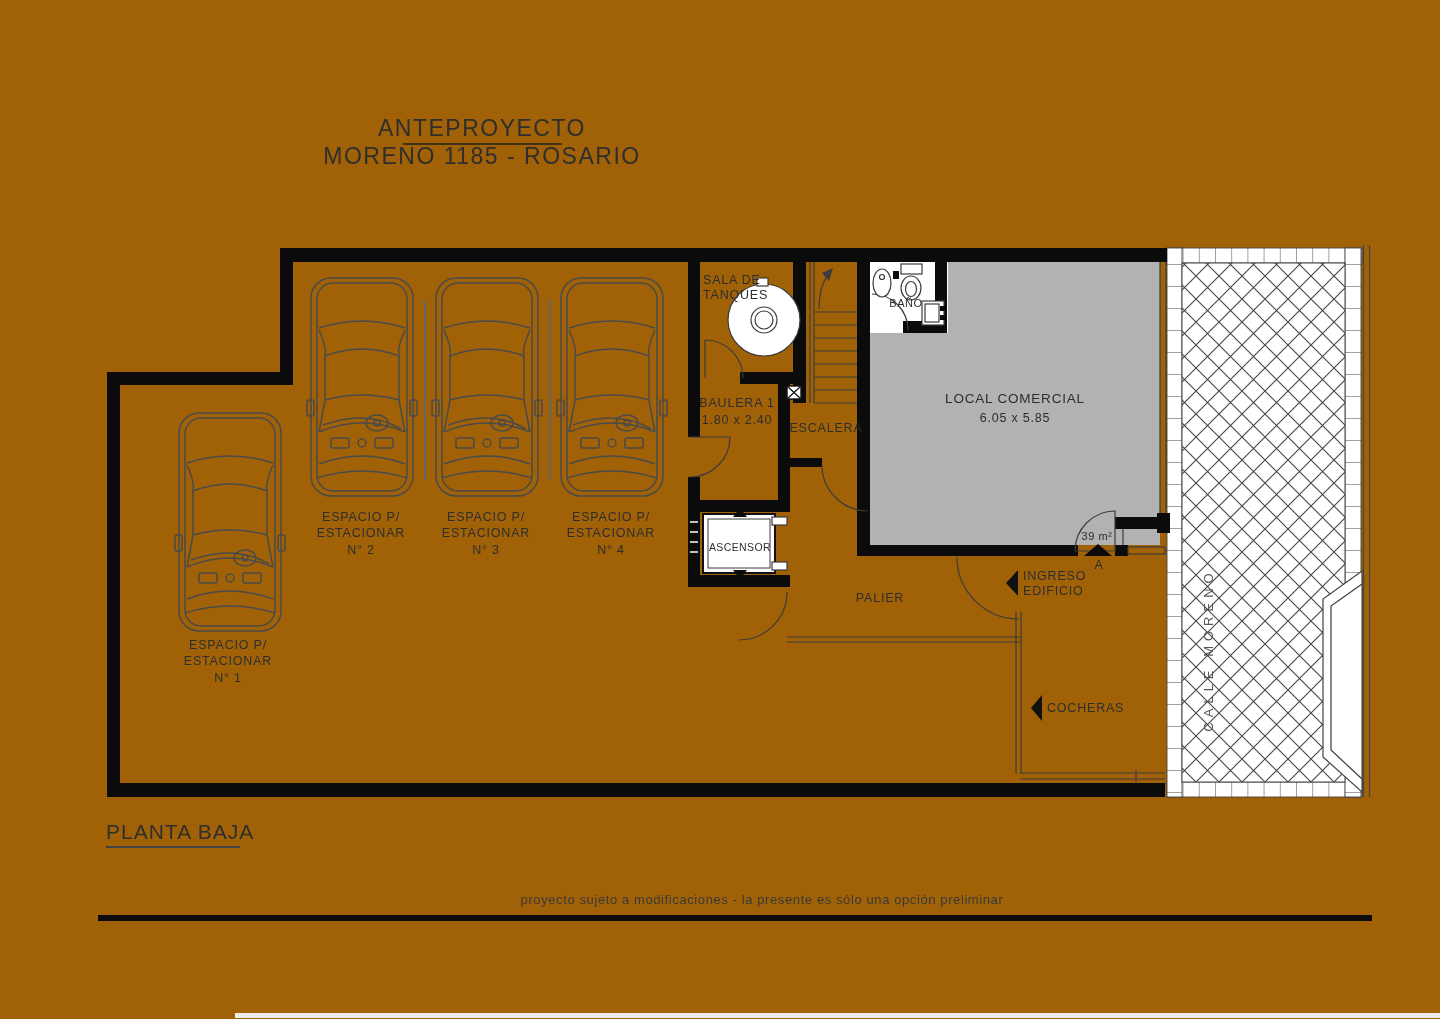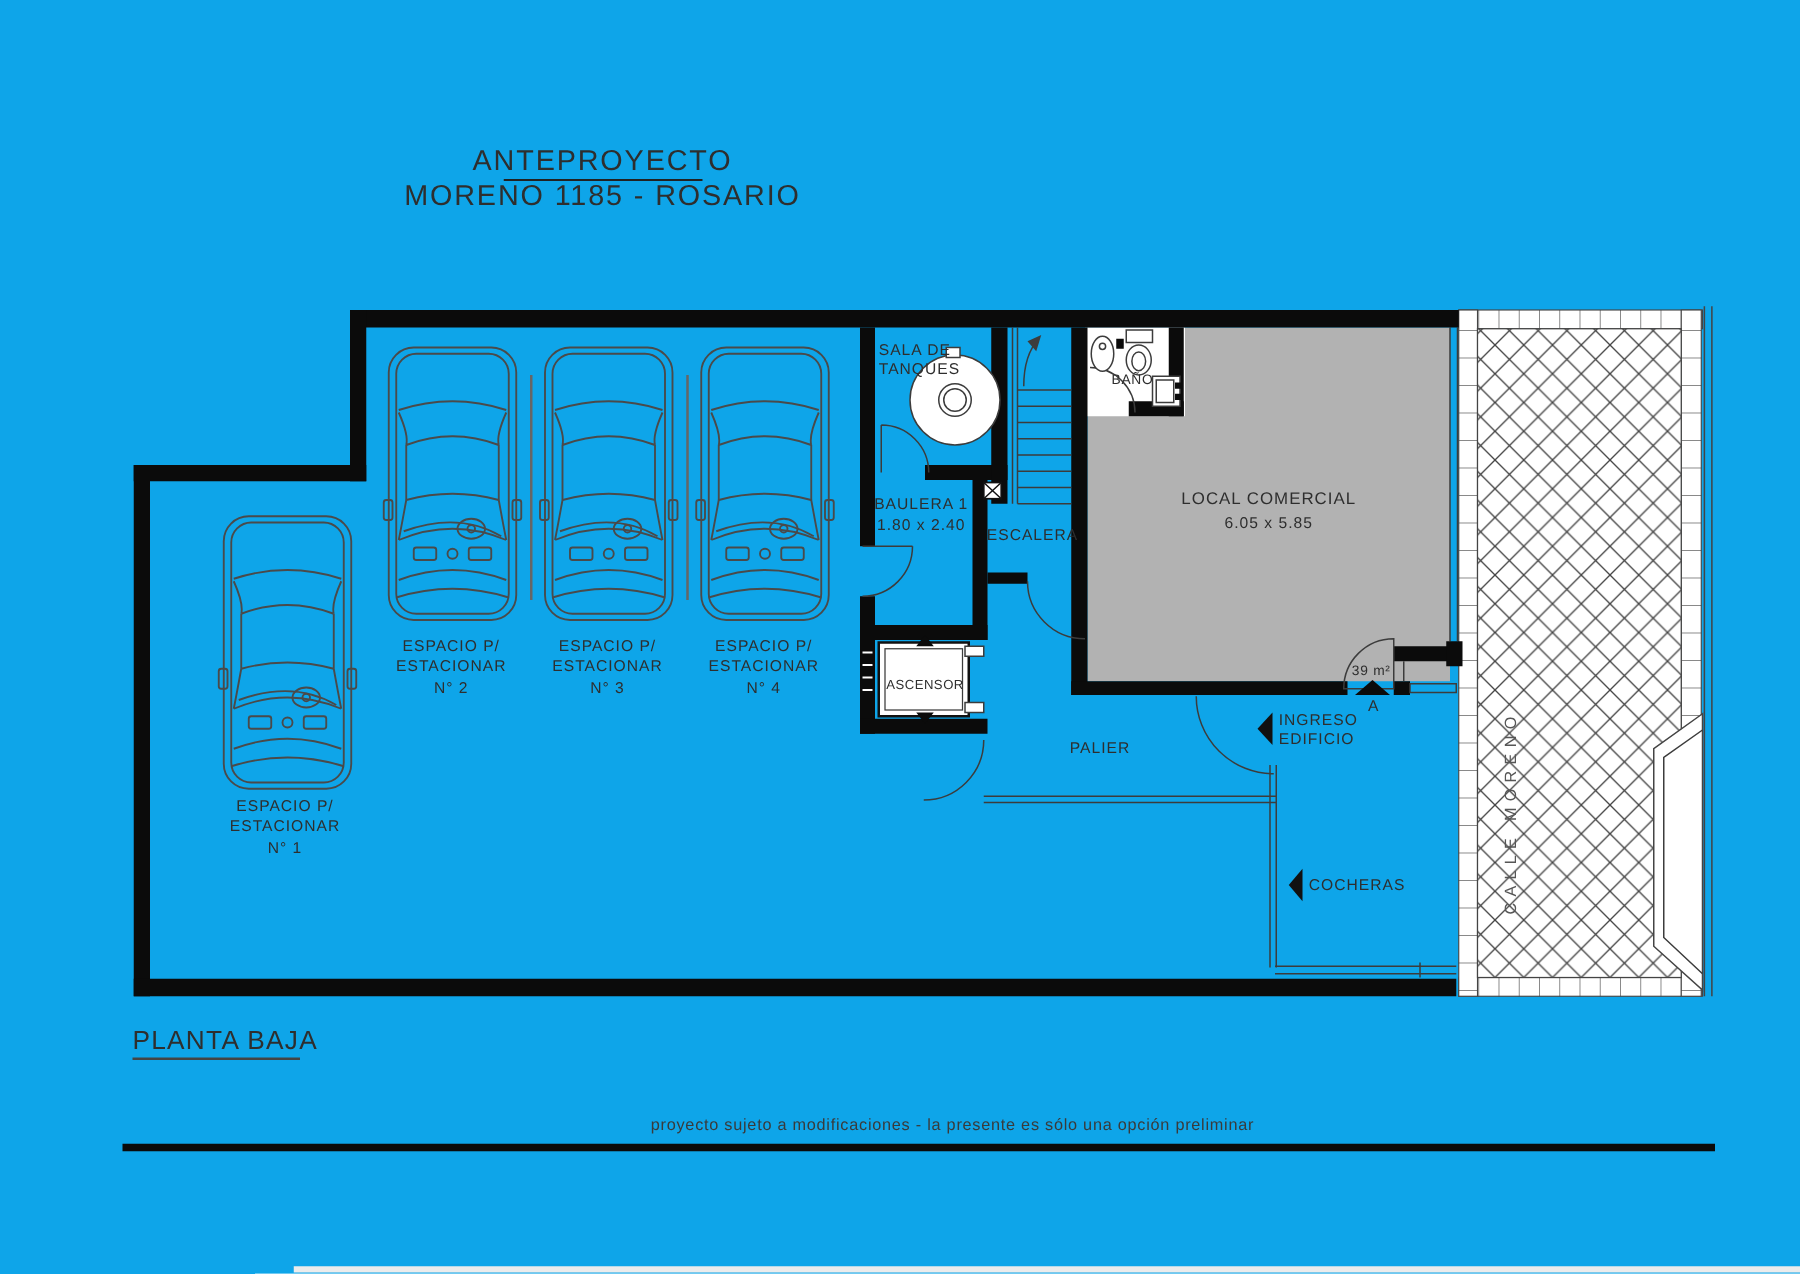--- a/index.html
+++ b/index.html
@@ -1,16 +1,16 @@
 <!DOCTYPE html>
 <html><head>
 <meta charset="utf-8">
 <style>
   html,body{margin:0;padding:0;background:#ffffff;}
-  .page{position:relative;width:1440px;height:1019px;background:#0ea5e9;overflow:hidden;}
+  .page{position:relative;width:1440px;height:1019px;background:#a16207;overflow:hidden;}
   svg text{font-family:"Liberation Sans",sans-serif;fill:#2e2e2e;}
   .mid{text-anchor:middle;}
   .t-title{font-size:23px;letter-spacing:1.5px;}
   .t-floor{font-size:21px;letter-spacing:1px;}
   .t-note{font-size:13px;letter-spacing:0.6px;fill:#3a3a3a;}
   .t-label{font-size:12.5px;letter-spacing:0.8px;}
   .t-label-s{font-size:11px;letter-spacing:0.6px;}
   .t-asc{font-size:10.5px;letter-spacing:0.4px;}
   .t-street{font-size:13px;letter-spacing:5px;fill:#565656;}
   .wall{fill:#0b0b0b;stroke:none;}

